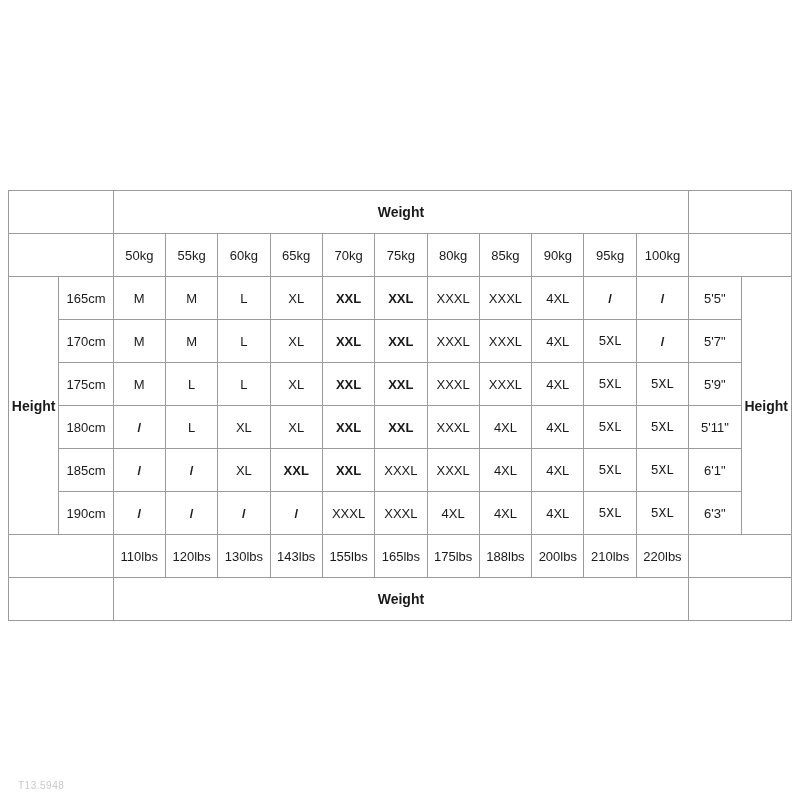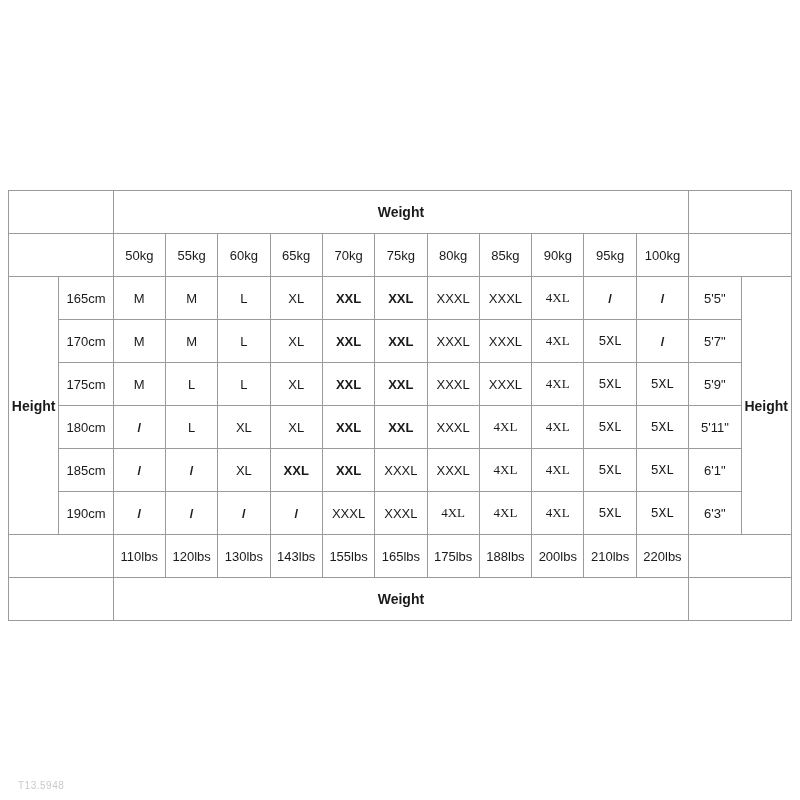--- a/index.html
+++ b/index.html
@@ -39,21 +39,21 @@
     font-weight: bold;
     font-size: 14px;
   }
   .corner-blank { background: #ffffff; }
   
   .c-blue   { background: #a8d8f0; }
   .c-yellow { background: #fbe94e; }
   .c-pink   { background: #f9c3d3; }
   .c-mint   { background: #d4f0cf; font-weight: bold; }
   .c-green  { background: #7dc855; }
-  .c-cyan   { background: #b3e3f5; font-family: Liberation Serif, serif; }
+  .c-cyan   { background: #b3e3f5; }
   .c-orange { background: #f7a800; font-family: Liberation Mono, monospace; }
   .watermark {
     position: absolute;
     left: 300px;
     top: 335px;
     font-size: 42px;
     color: rgba(190, 190, 190, 0.45);
     letter-spacing: 6px;
     pointer-events: none;
     font-family: "Liberation Serif", serif;

